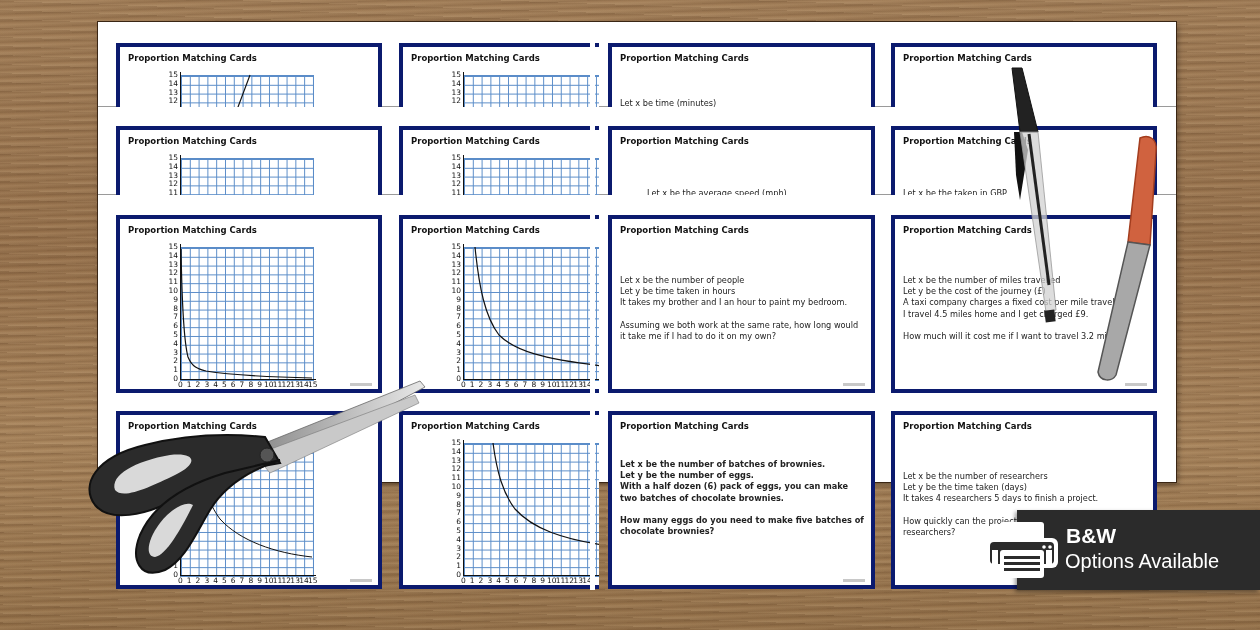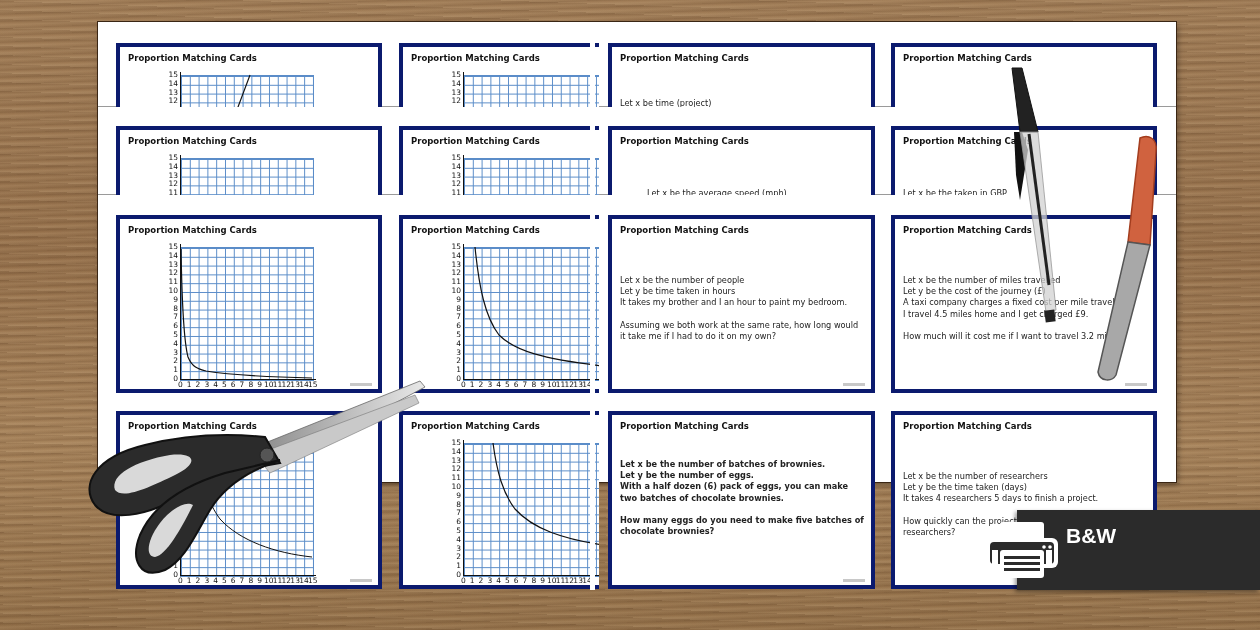--- a/index.html
+++ b/index.html
@@ -67,21 +67,21 @@
       <span>15</span>
         <span>14</span>
         <span>13</span>
         <span>12</span>
     </div>
     <div class="gridbox" style="left:60px;top:28px;width:140px;height:40px;"></div>
     <div class="axis-y" style="left:60px;top:25px;height:40px;"></div>
   </div>
   <div class="card" style="left:510px;top:21px;width:267px;height:64px;border-bottom:none;">
     <div class="card-title">Proportion Matching Cards</div>
-    <div class="card-text" style="top:51px;">Let x be time (project)</div>
+    <div class="card-text" style="top:51px;">Let x be time (minutes)</div>
   </div>
   <div class="card" style="left:793px;top:21px;width:266px;height:64px;border-bottom:none;">
     <div class="card-title">Proportion Matching Cards</div>
     <div class="card-text" style="top:51px;margin-top:12px;">Let x be the number of pigs</div>
   </div>
 
   <div class="card" style="left:18px;top:104px;width:266px;height:69px;border-bottom:none;">
     <div class="card-title">Proportion Matching Cards</div>
     <div class="yticks" style="left:44px;top:24px;width:14px;">
       <span>15</span>
@@ -320,13 +320,14 @@
     <circle cx="60" cy="27" r="1.8" fill="#fff"></circle>
       <circle cx="66" cy="27" r="1.8" fill="#fff"></circle>
     <rect x="8" y="30" width="6" height="14" fill="#fff"></rect>
       <rect x="62" y="30" width="6" height="14" fill="#fff"></rect>
     <rect x="16" y="30" width="44" height="28" rx="3" fill="#fff"></rect>
     <rect x="20" y="36" width="36" height="3" fill="#2b2b2b"></rect>
     <rect x="20" y="42" width="36" height="3" fill="#2b2b2b"></rect>
     <rect x="20" y="48" width="36" height="3" fill="#2b2b2b"></rect>
   </svg>
   <div class="badge-title">B&amp;W</div>
+  <div class="badge-sub">Options Available</div>
 </div>
 
 </body></html>

